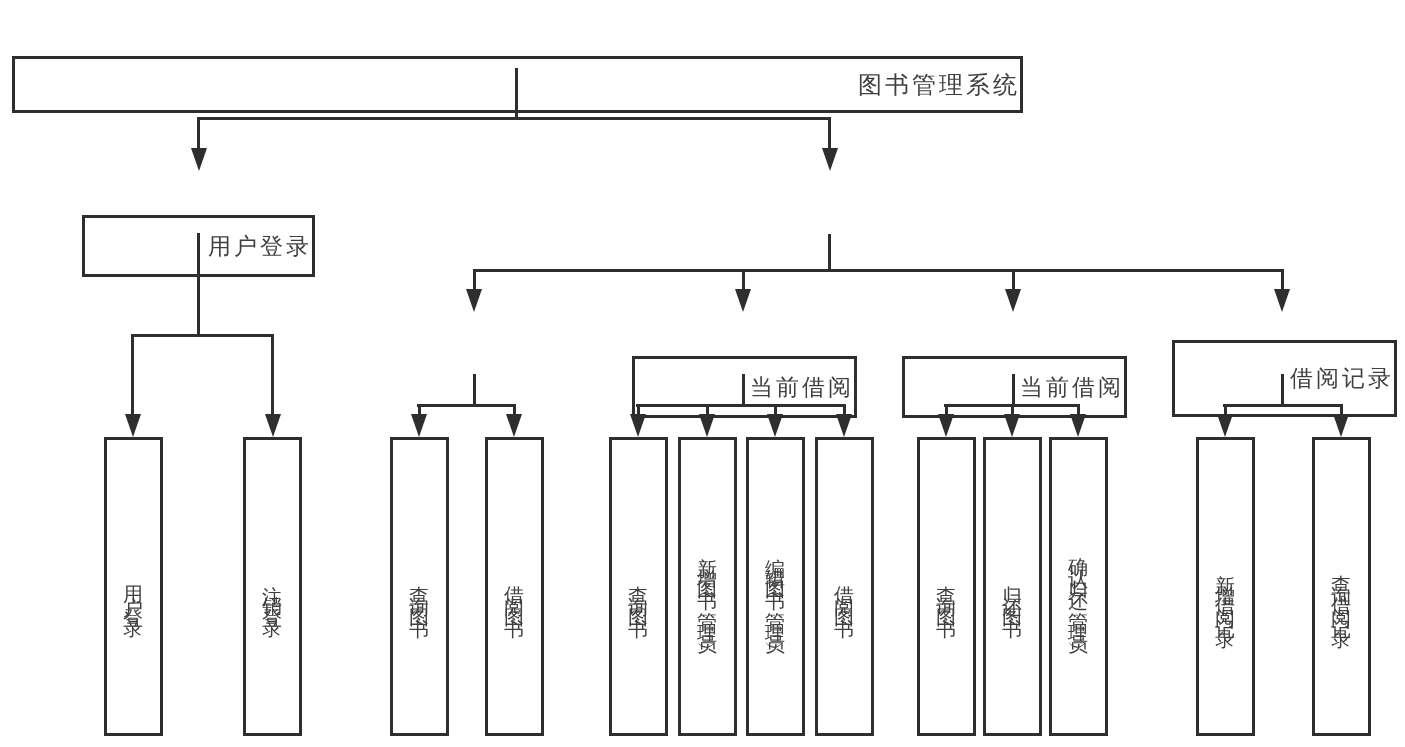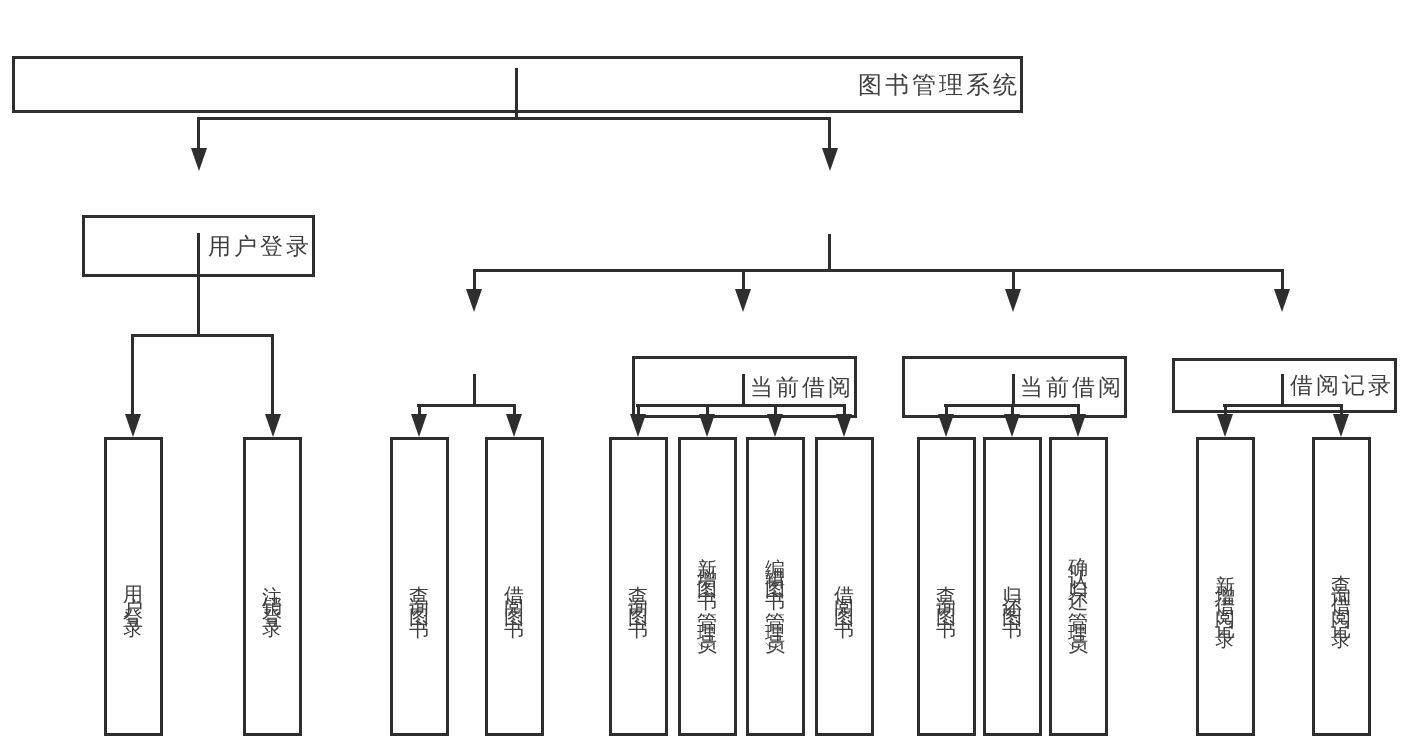--- a/index.html
+++ b/index.html
@@ -80,21 +80,21 @@
   <div class="arr" style="left:1005px;top:289px"></div>
   <div class="vl" style="left:1281px;top:269px;height:21px"></div>
   <div class="arr" style="left:1274px;top:289px"></div>
 
   <div class="hbox" style="left:632px;top:312px;width:225px;height:62px">
     <span class="label">当前借阅</span>
   </div>
   <div class="hbox" style="left:902px;top:312px;width:225px;height:62px">
     <span class="label">当前借阅</span>
   </div>
-  <div class="hbox" style="left:1172px;top:314px;width:225px;height:55px">
+  <div class="hbox" style="left:1172px;top:296px;width:225px;height:77px">
     <span class="label">借阅记录</span>
   </div>
 
   <div class="vl" style="left:473px;top:374px;height:32px"></div>
   <div class="hl" style="left:417px;top:404px;width:99px"></div>
   <div class="vl" style="left:418px;top:404px;height:12px"></div>
   <div class="arr" style="left:411px;top:414px"></div>
   <div class="vl" style="left:513px;top:404px;height:12px"></div>
   <div class="arr" style="left:506px;top:414px"></div>
 

